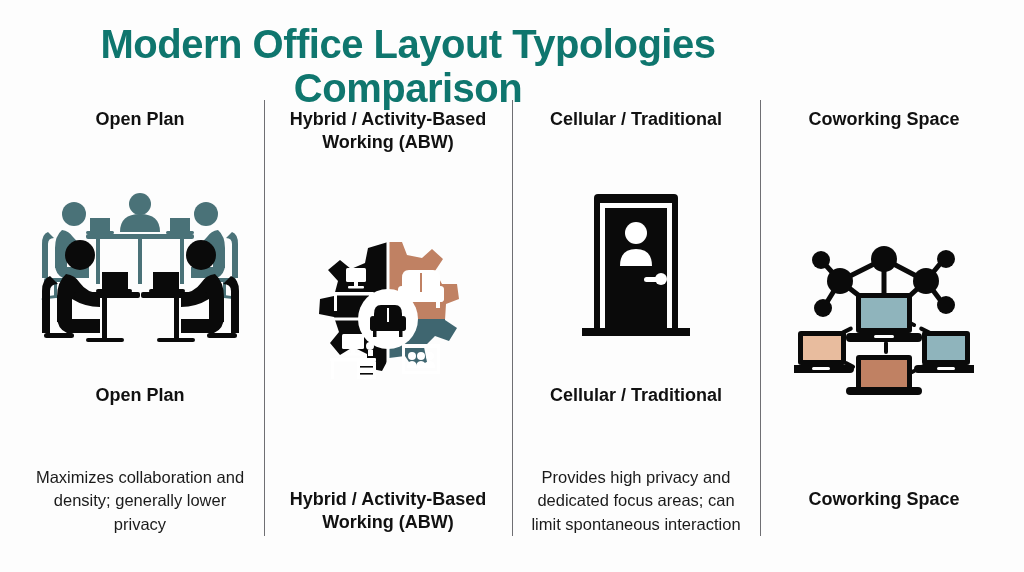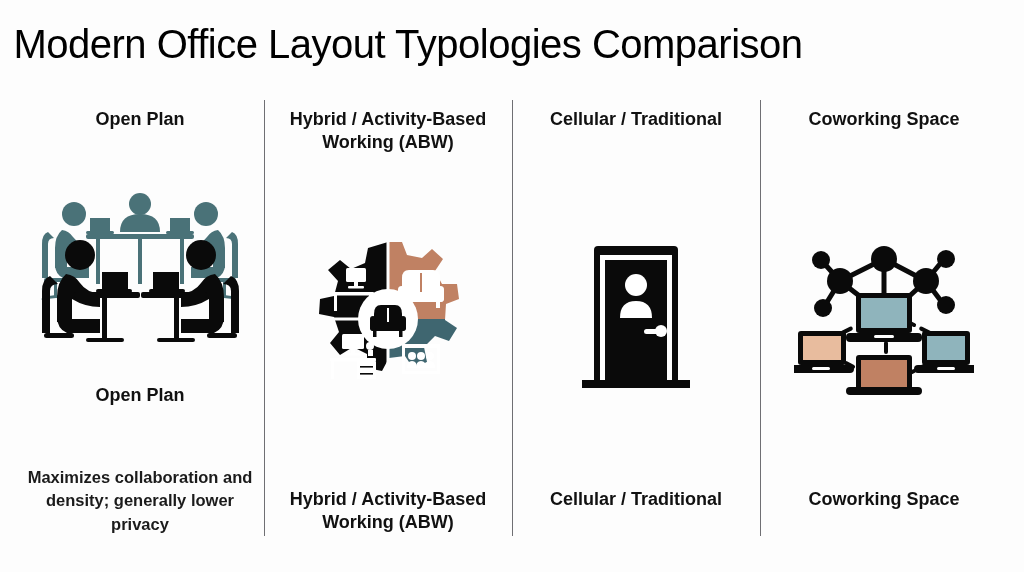--- a/index.html
+++ b/index.html
@@ -14,23 +14,23 @@
     width: 1024px; height: 572px;
     background: #fdfdfd;
   }
 
   
   .title {
     position: absolute;
     top: 22px; left: 0; width: 816px;
     text-align: center;
     font-size: 40px;
-    font-weight: 400;
+    font-weight: 700;
     letter-spacing: -0.5px;
-    color: #000000;
+    color: #0f766e;
     line-height: 1.1;
   }
 
   
   .columns {
     position: absolute;
     top: 100px; left: 16px;
     width: 992px; height: 436px;
     display: flex;
   }
@@ -75,21 +75,21 @@
     font-weight: 700;
     color: #111111;
     text-align: center;
     line-height: 1.3;
     margin-top: 10px;
     min-height: 48px;
   }
 
   .col-desc {
     font-size: 16.5px;
-    font-weight: 700;
+    font-weight: 400;
     color: #1b1b1b;
     text-align: center;
     line-height: 1.42;
     margin-top: 12px;
     max-width: 235px;
   }
 
   
   svg { display: block; }
 </style>
@@ -283,20 +283,21 @@
           <path d="M54 74 q0 -17 16 -17 q16 0 16 17 z" fill="#ffffff"></path>
 
           <rect x="78" y="85" width="16" height="5" rx="2.5" fill="#ffffff"></rect>
           <circle cx="95" cy="87" r="6" fill="#ffffff"></circle>
 
           <rect x="16" y="136" width="108" height="8" fill="#0a0a0a"></rect>
         </svg>
       </div>
 
       <div class="col-label">Cellular / Traditional</div>
+      <div class="col-desc">Provides high privacy and dedicated focus areas; can limit spontaneous interaction</div>
     </div>
 
     <div class="col">
       <div class="col-header">Coworking Space</div>
 
       <div class="icon-wrap">
         <svg width="180" height="152" viewBox="0 0 180 152" aria-hidden="true">
 
           <g stroke="#0a0a0a" stroke-width="5" stroke-linecap="round">
             <line x1="28" y1="18" x2="46" y2="38"></line>

